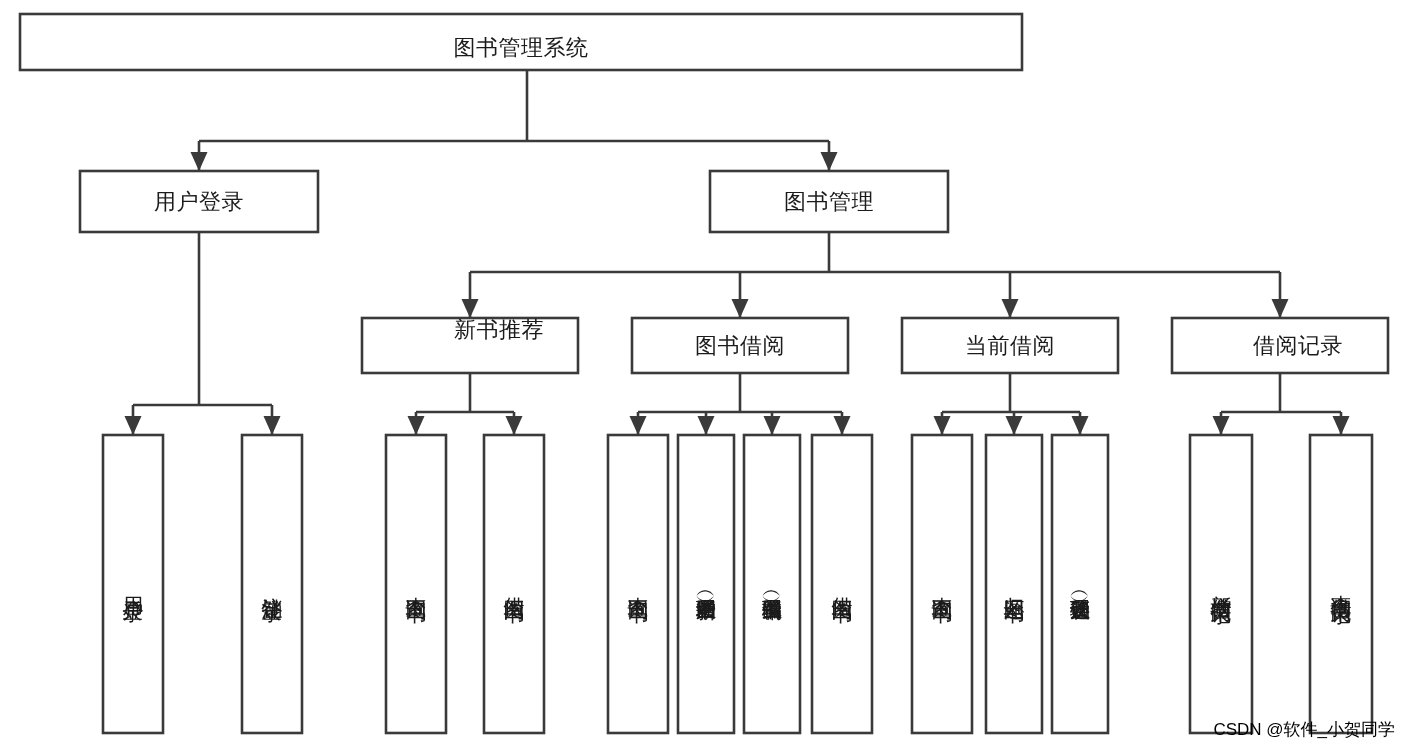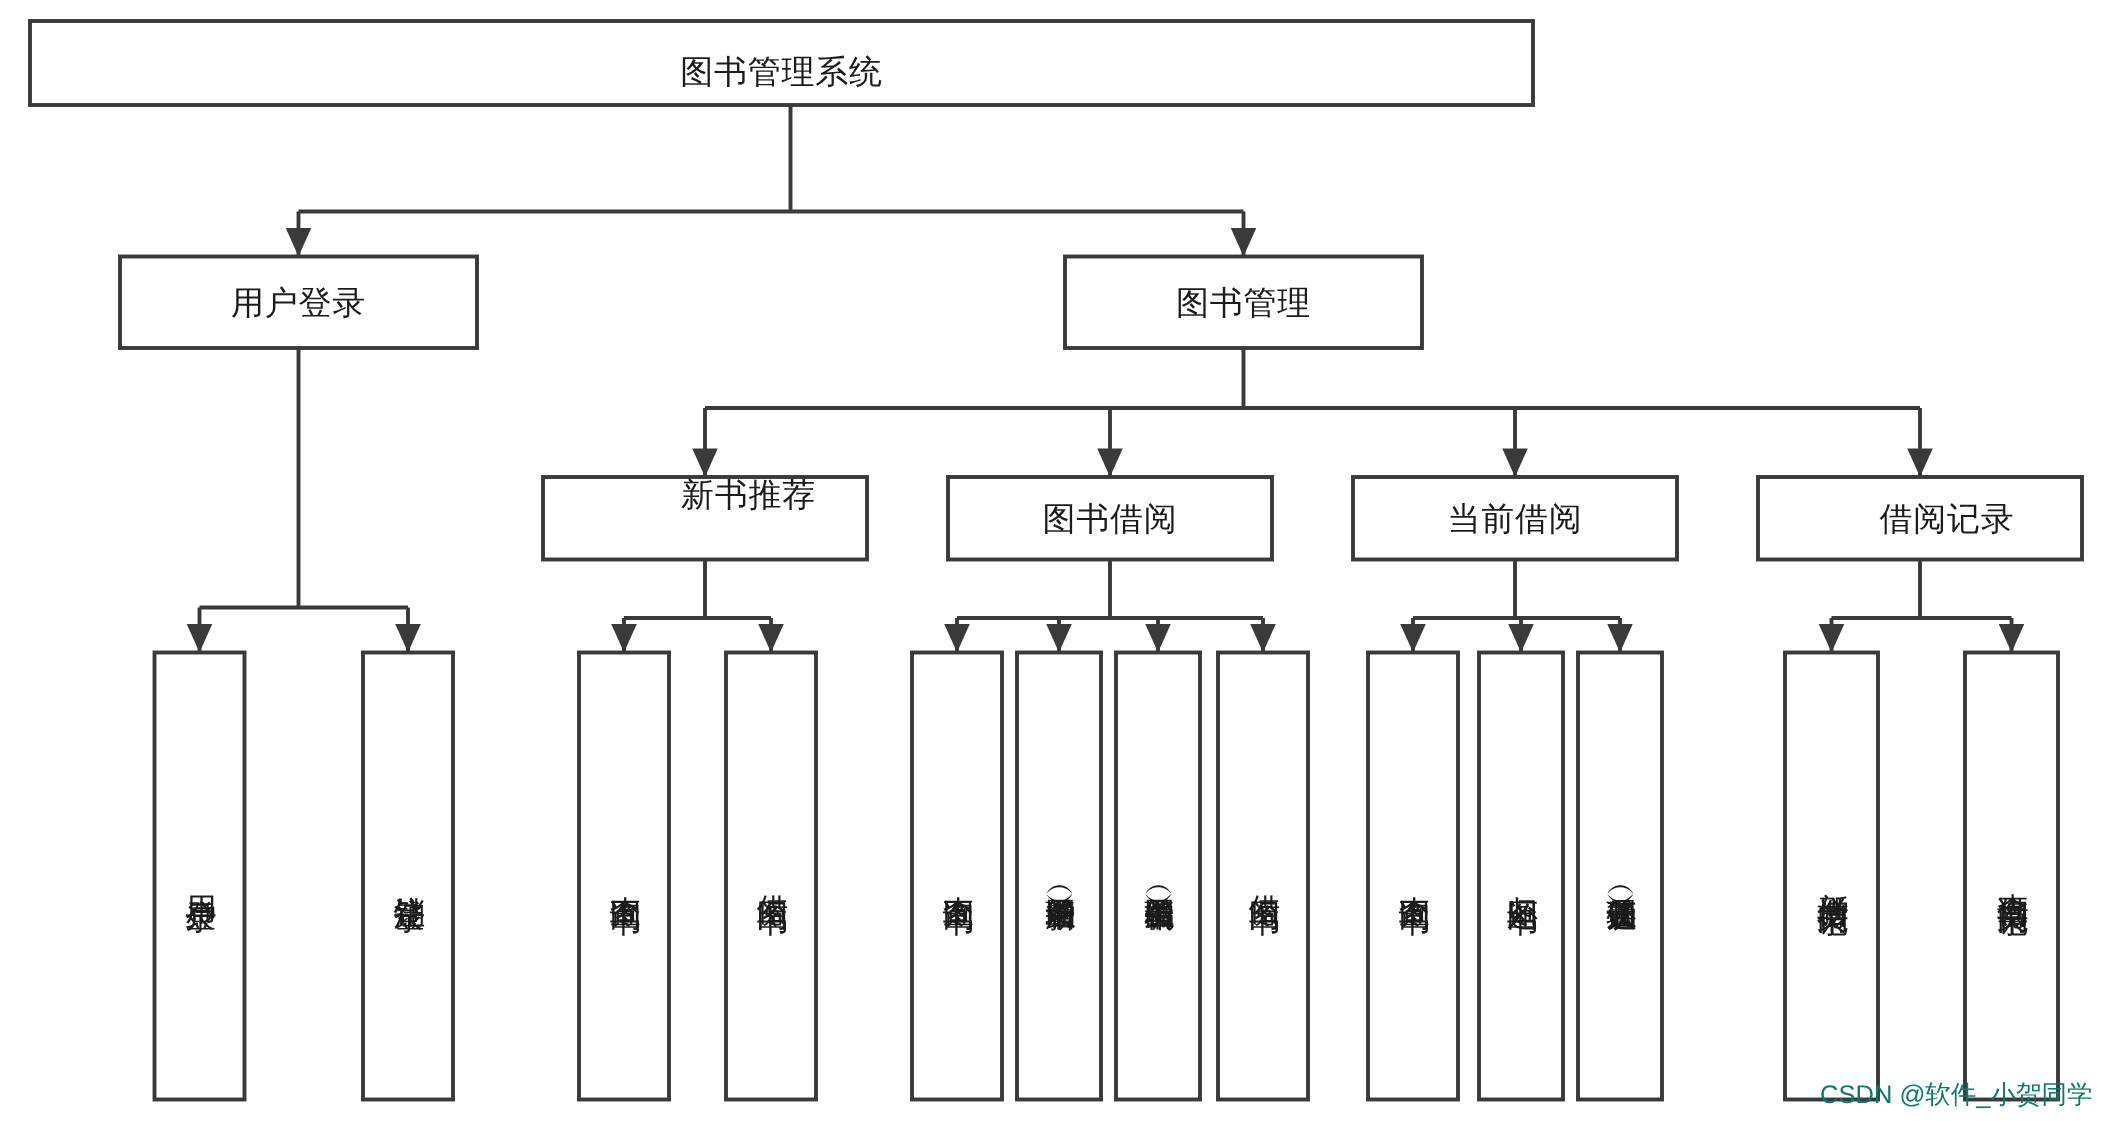--- a/index.html
+++ b/index.html
@@ -75,21 +75,21 @@
     color: #1b1b1b;
     white-space: nowrap;
     letter-spacing: 0.5px;
   }
   #watermark {
     position: absolute;
     right: 10px;
     bottom: 6px;
     font-family: "Liberation Sans", "DejaVu Sans", sans-serif;
     font-size: 17px;
-    color: #0f766e;
+    color: #000000;
     white-space: nowrap;
     pointer-events: none;
   }
 </style>
 </head>
 <body>
 
 <div id="diagram-root">
 
   <svg id="flow" viewBox="0 0 1405 747" xmlns="http://www.w3.org/2000/svg">

